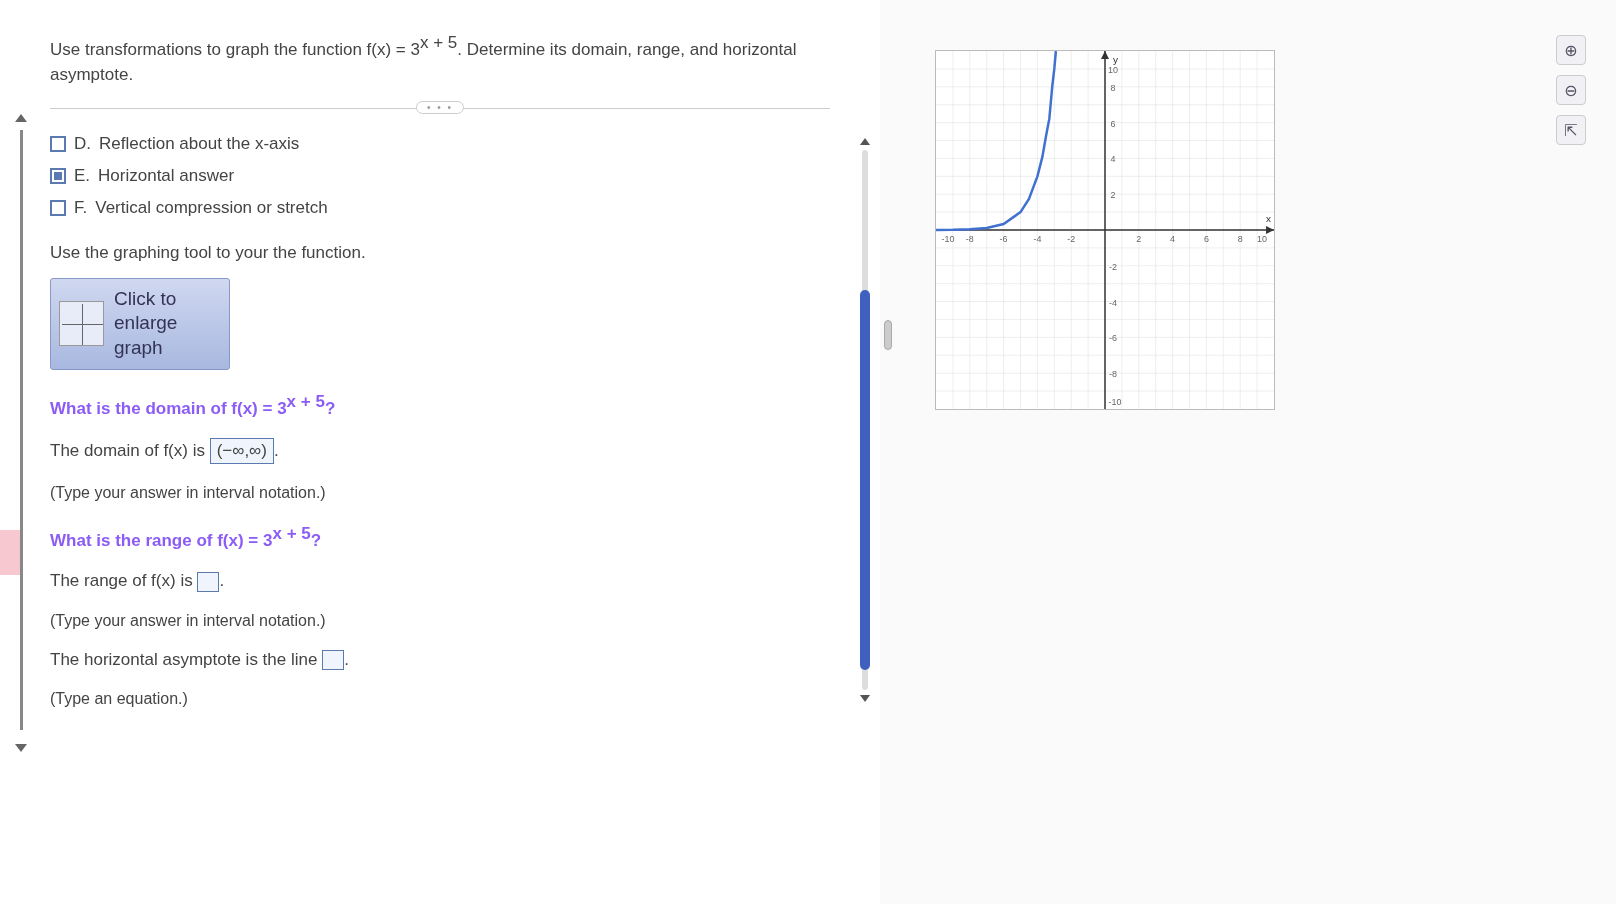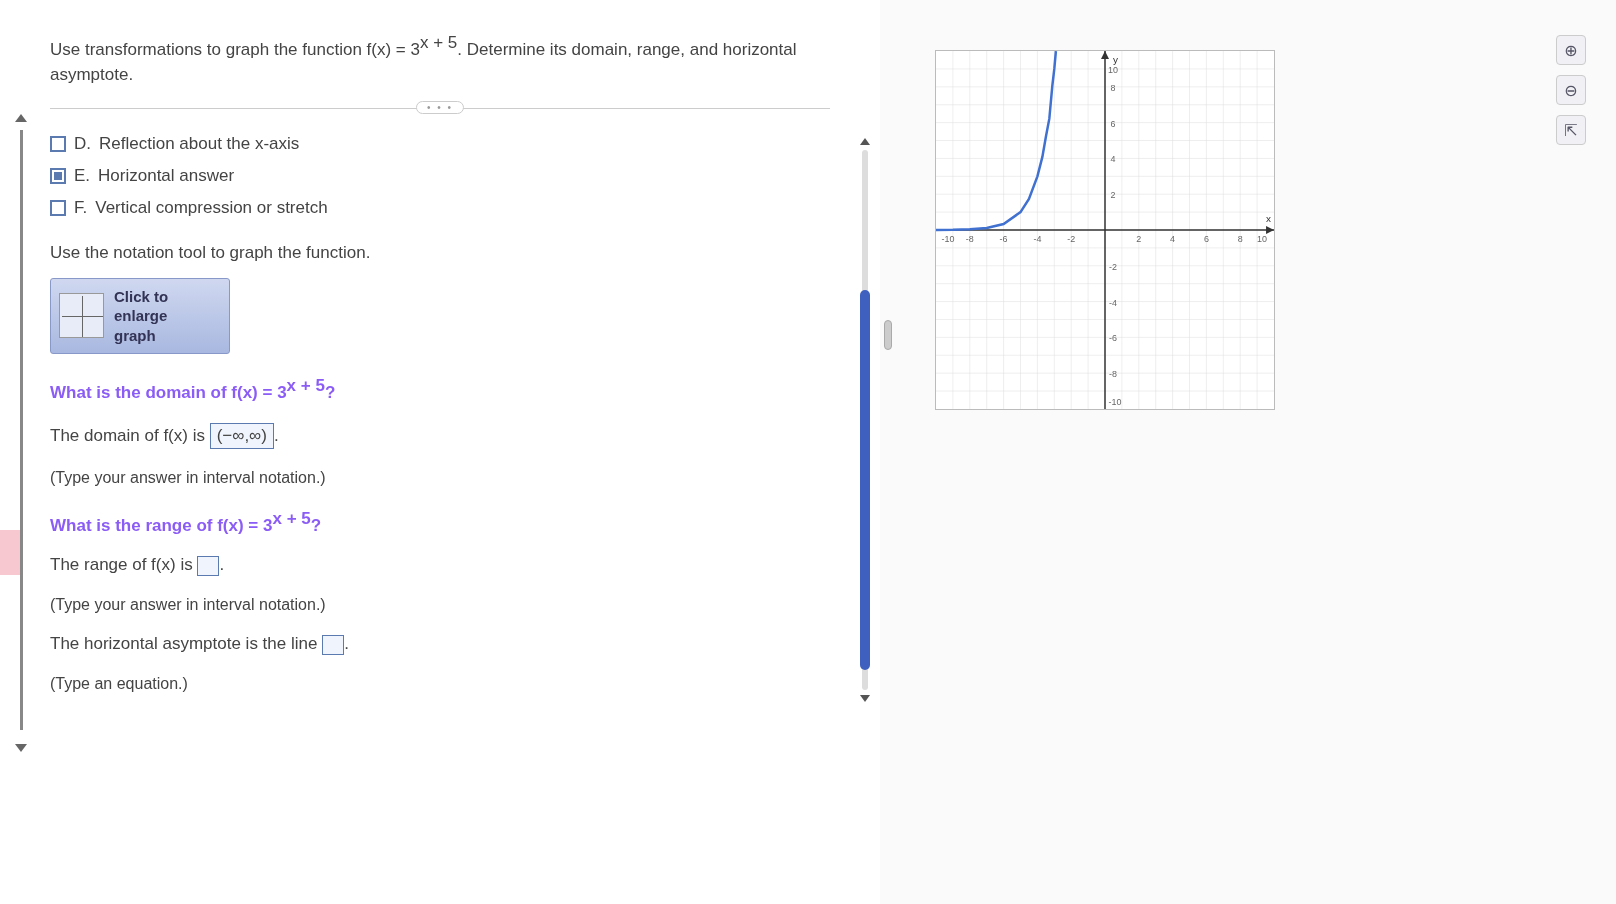--- a/index.html
+++ b/index.html
@@ -146,23 +146,22 @@
       content: '';
       position: absolute;
       left: 2px;
       top: 22px;
       width: 41px;
       height: 1px;
       background: #666;
     }
     .enlarge-text {
       color: #335;
-      font-size: 15px;
+      font-size: 19px;
       line-height: 1.3;
-      font-weight: bold;
     }
     .question-line {
       color: #8b5cf6;
       font-size: 17px;
       margin: 22px 0 10px 0;
       font-weight: bold;
     }
     .answer-line {
       color: #444;
       font-size: 17px;
@@ -314,21 +313,21 @@
       <span class="checkbox checked"></span>
       <span class="option-letter">E.</span>
       <span>Horizontal answer</span>
     </div>
     <div class="option-row">
       <span class="checkbox"></span>
       <span class="option-letter">F.</span>
       <span>Vertical compression or stretch</span>
     </div>
 
-    <div class="instruction">Use the notation tool to graph the function.</div>
+    <div class="instruction">Use the graphing tool to your the function.</div>
 
     <div class="enlarge-graph-btn">
       <div class="mini-graph-icon"></div>
       <div class="enlarge-text" style="white-space:pre-line">Click to
 enlarge
 graph</div>
     </div>
 
     <div class="question-line">
       <span>What is the domain of f(x) = 3</span><span class="sup">x + 5</span><span>?</span>

